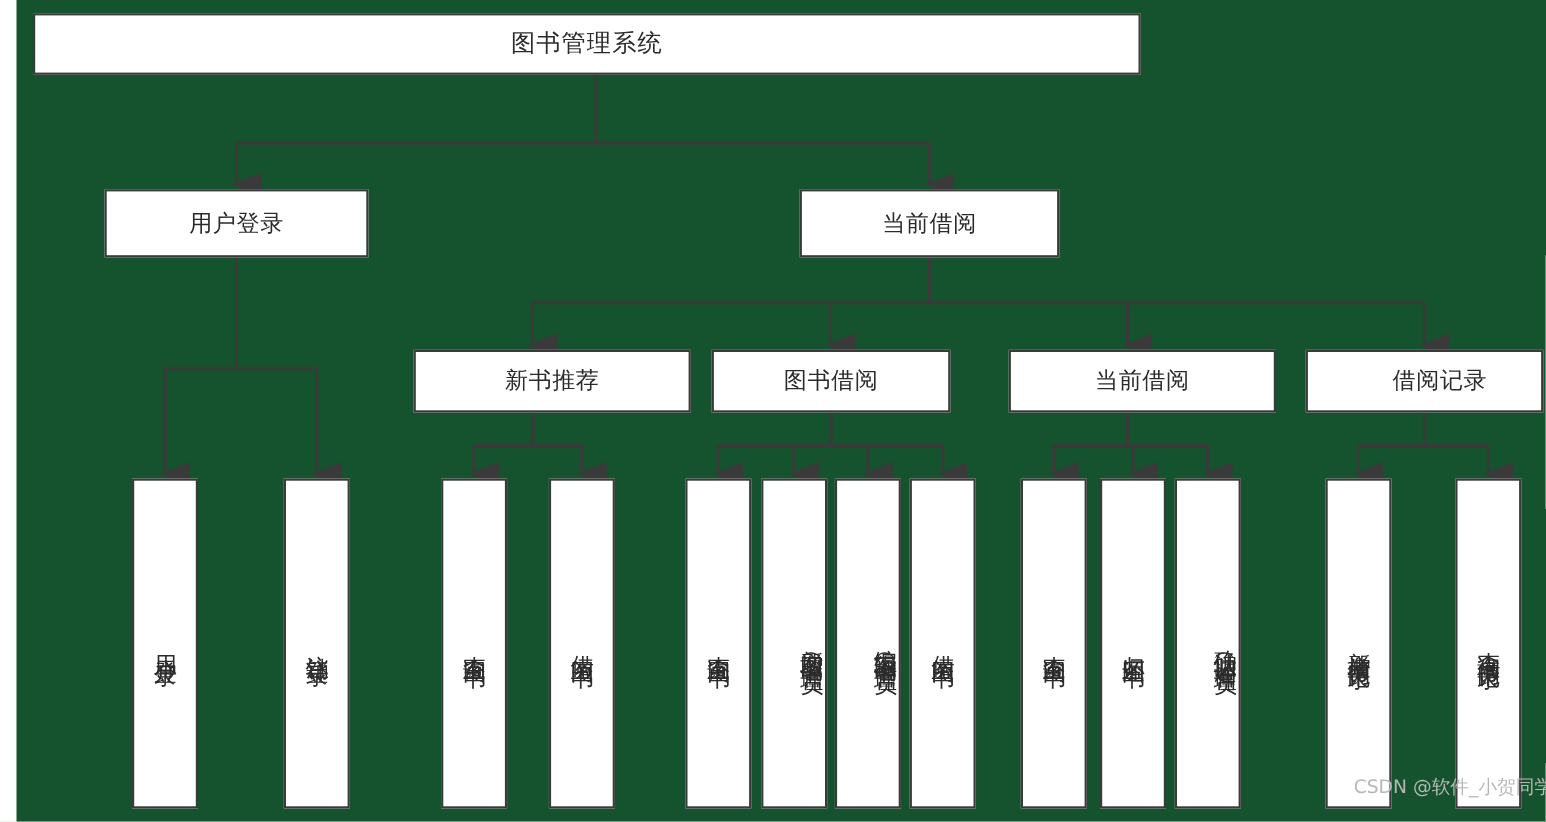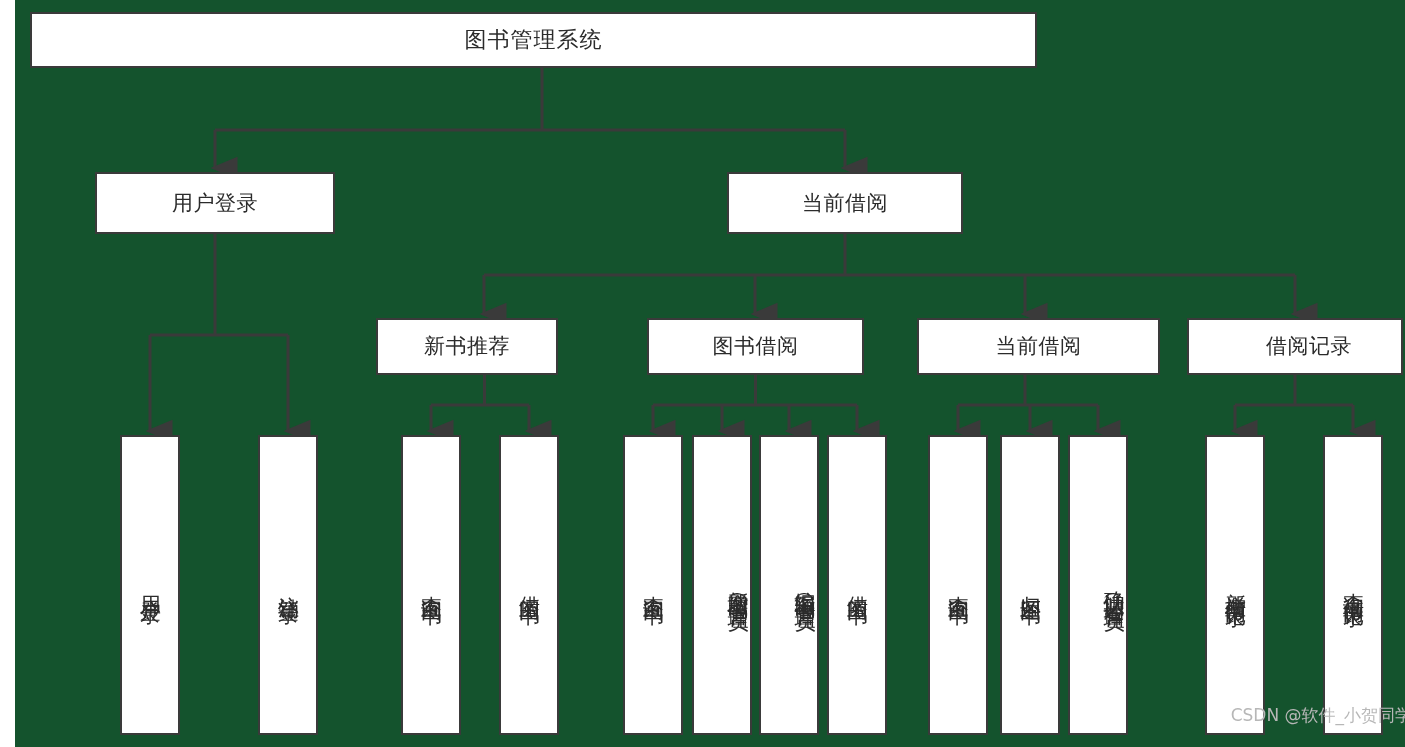--- a/index.html
+++ b/index.html
@@ -126,21 +126,21 @@
     </div>
   <div id="nodes-l2">
       <div class="node node-h" style="left: 80px; top: 172px; width: 240px; height: 62px;">
         <span>用户登录</span>
       </div>
       <div class="node node-h" style="left: 712px; top: 172px; width: 236px; height: 62px;">
         <span>当前借阅</span>
       </div>
     </div>
   <div id="nodes-l3">
-      <div class="node node-h" style="left: 361px; top: 318px; width: 182px; height: 57px;">
+      <div class="node node-h" style="left: 361px; top: 318px; width: 252px; height: 57px;">
         <span>新书推荐</span>
       </div>
       <div class="node node-h" style="left: 632px; top: 318px; width: 217px; height: 57px; text-align: center;">
         <span>图书借阅</span>
       </div>
       <div class="node node-h" style="left: 902px; top: 318px; width: 243px; height: 57px;">
         <span>当前借阅</span>
       </div>
       <div class="node node-h" style="left: 1172px; top: 318px; width: 216px; height: 57px; padding-left: 28px;">
         <span>借阅记录</span>

